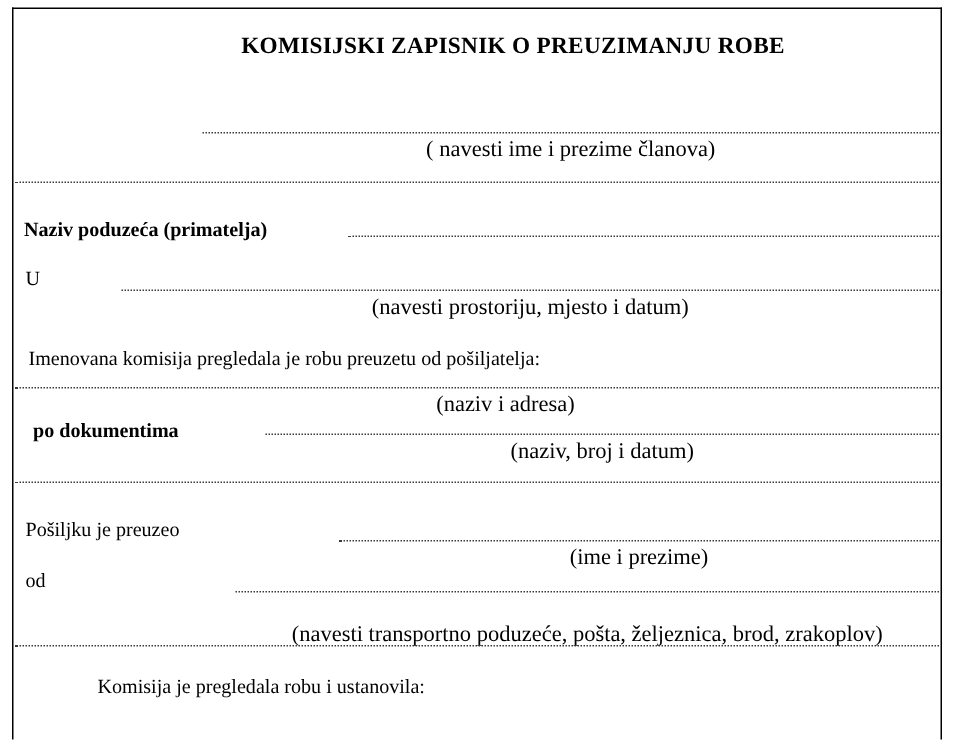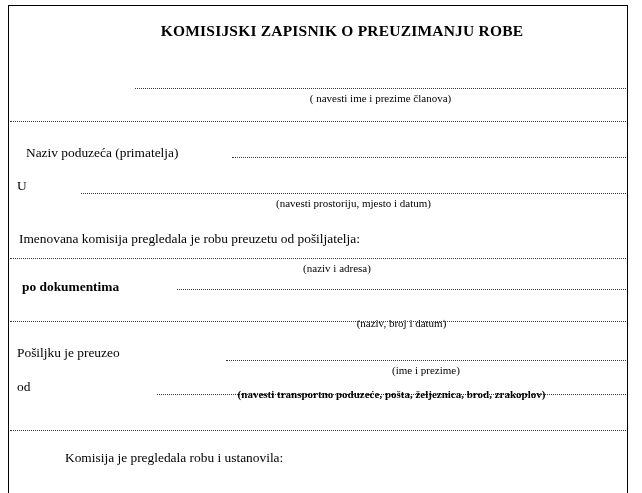--- a/index.html
+++ b/index.html
@@ -40,74 +40,74 @@
     border-top:1.2px dotted #3a3a3a;
   }
 
   .lbl{
     position:absolute;
     font-size:13.4px;
     white-space:nowrap;
   }
   .hint{
     position:absolute;
-    font-size:11px;
+    font-size:15px;
     white-space:nowrap;
     text-align:center;
   }
 </style>
 </head>
 <body>
 
 <div class="page">
 
   <div class="frame"></div>
 
   <div class="title">KOMISIJSKI ZAPISNIK O PREUZIMANJU ROBE</div>
 
 
   <div class="rule" style="left:135px;top:88px;width:491px;"></div>
 
   <div class="hint" style="left:135px;top:92px;width:491px;">( navesti ime i prezime članova)</div>
 
   <div class="sep" style="top:121px;"></div>
 
-  <div class="lbl" style="left:26px;top:145px;">Naziv poduzeća (primatelja)</div>
+  <div class="lbl" style="left:16px;top:145px;font-weight:bold;">Naziv poduzeća (primatelja)</div>
 
   <div class="rule" style="left:232px;top:157px;width:394px;"></div>
 
   <div class="lbl" style="left:17px;top:178px;">U</div>
 
   <div class="rule" style="left:81px;top:193px;width:545px;"></div>
 
   <div class="hint" style="left:81px;top:197px;width:545px;">(navesti prostoriju, mjesto i datum)</div>
 
   <div class="lbl" style="left:19px;top:231px;">Imenovana komisija pregledala je robu preuzetu od pošiljatelja:</div>
 
   <div class="sep" style="top:258px;"></div>
 
   <div class="hint" style="left:177px;top:262px;width:320px;">(naziv i adresa)</div>
 
   <div class="lbl" style="left:22px;top:279px;font-weight:bold;">po dokumentima</div>
 
   <div class="rule" style="left:177px;top:289px;width:449px;"></div>
 
-  <div class="hint" style="left:177px;top:293px;width:449px;margin-top:24px;">(naziv, broj i datum)</div>
+  <div class="hint" style="left:177px;top:293px;width:449px;">(naziv, broj i datum)</div>
 
   <div class="sep" style="top:321px;"></div>
 
   <div class="lbl" style="left:17px;top:345px;">Pošiljku je preuzeo</div>
 
   <div class="rule" style="left:226px;top:360px;width:400px;"></div>
 
   <div class="hint" style="left:226px;top:364px;width:400px;">(ime i prezime)</div>
 
   <div class="lbl" style="left:17px;top:379px;">od</div>
 
   <div class="rule" style="left:157px;top:394px;width:469px;"></div>
 
-  <div class="hint" style="left:157px;top:388px;width:469px;font-weight:bold;">(navesti transportno poduzeće, pošta, željeznica, brod, zrakoplov)</div>
+  <div class="hint" style="left:157px;top:415px;width:469px;">(navesti transportno poduzeće, pošta, željeznica, brod, zrakoplov)</div>
 
   <div class="sep" style="top:430px;"></div>
 
   <div class="lbl" style="left:19px;top:450px;margin-left:46px;">Komisija je pregledala robu i ustanovila:</div>
 
 </div>
 
 </body></html>

